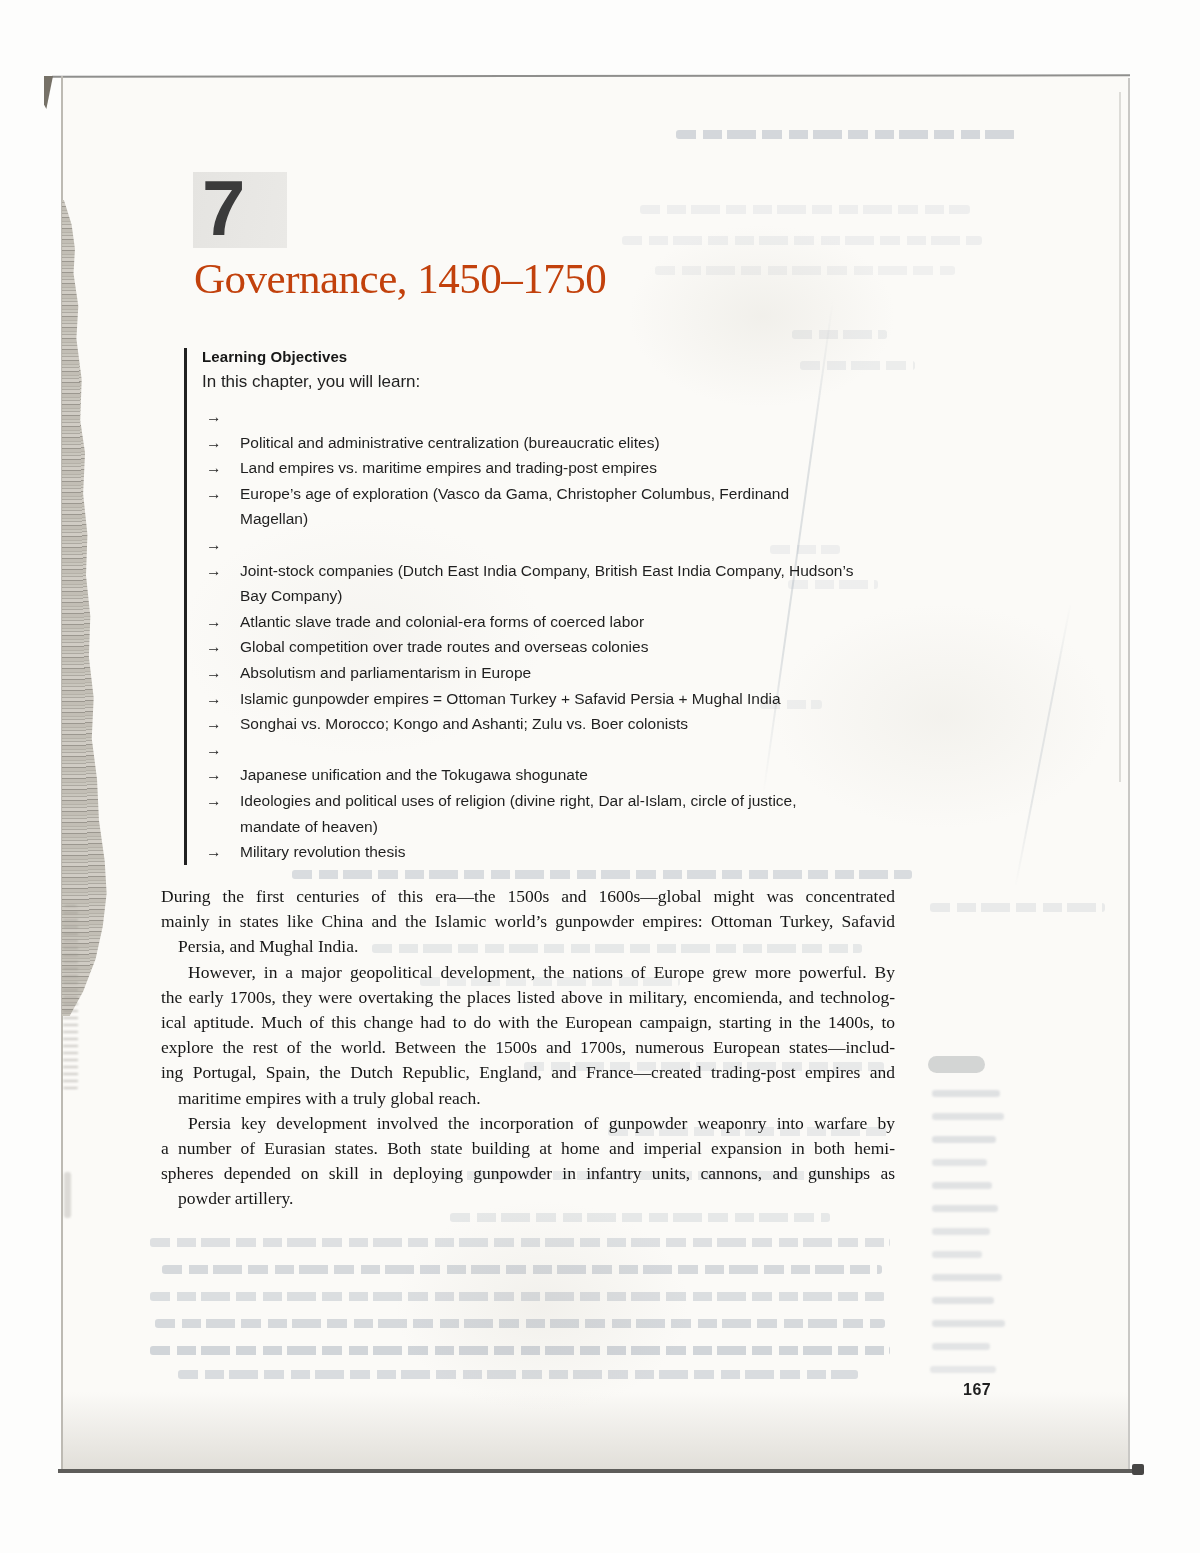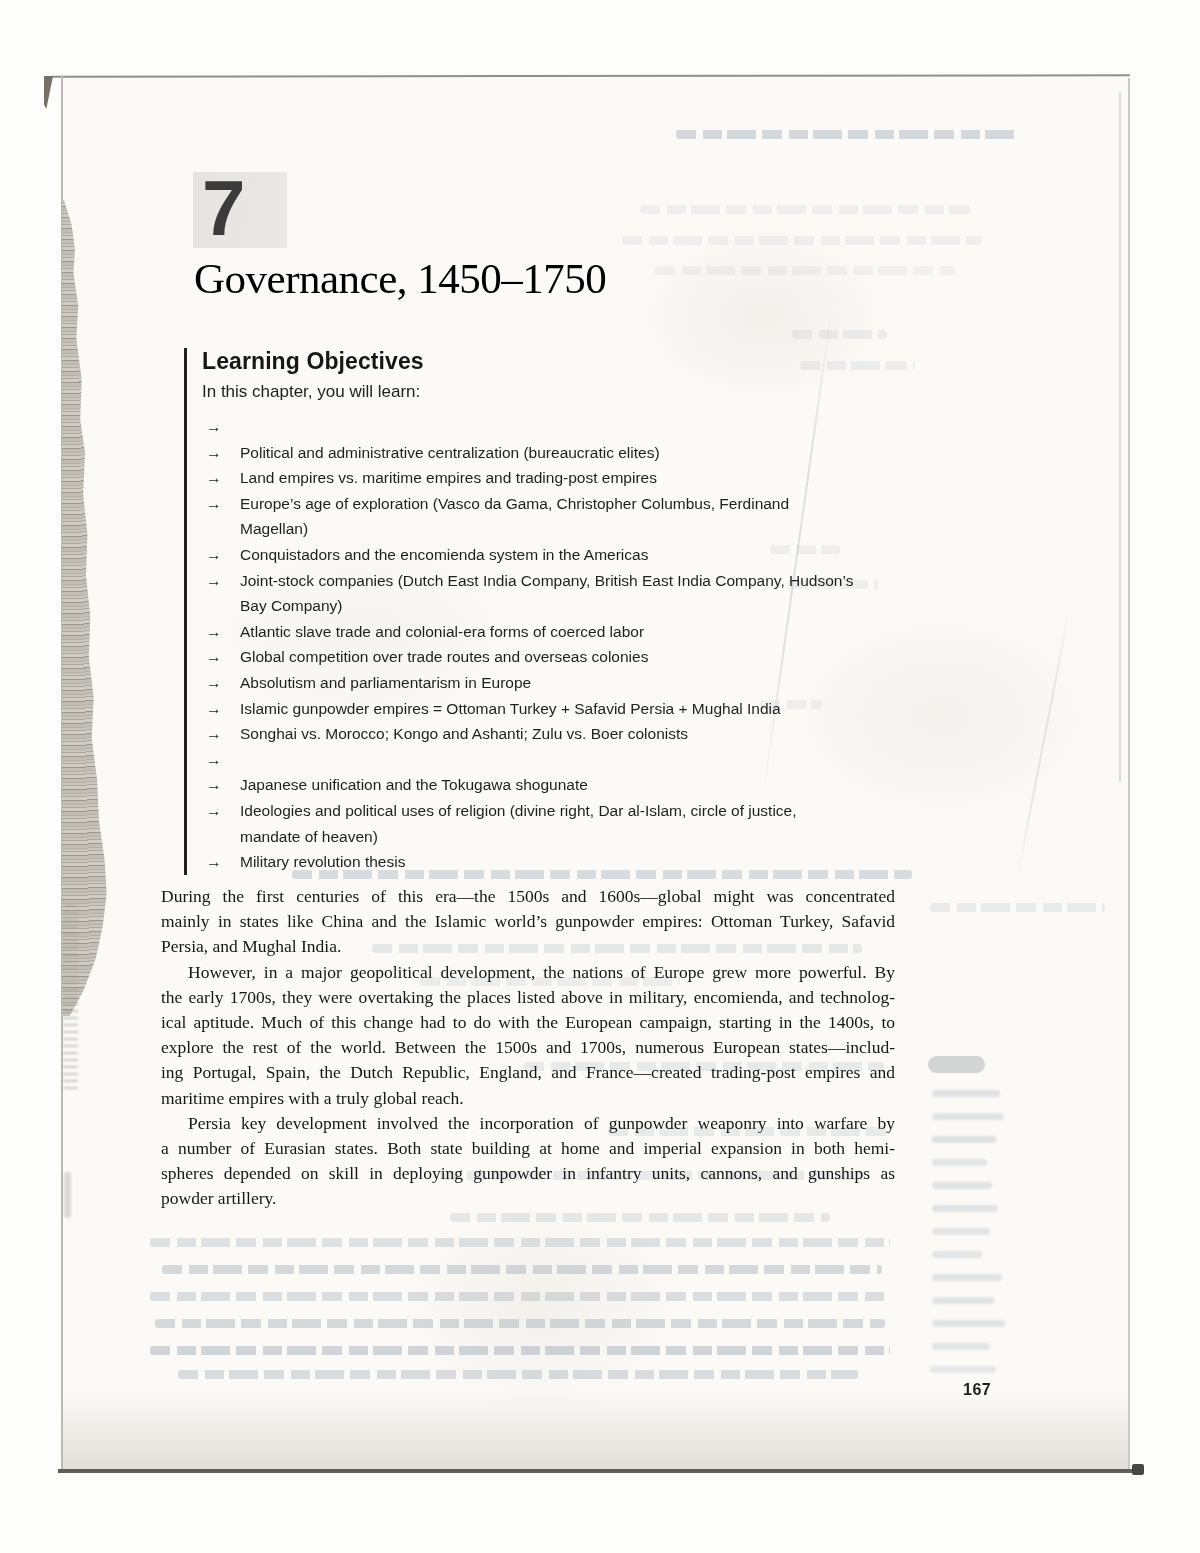--- a/index.html
+++ b/index.html
@@ -54,42 +54,42 @@
     background:linear-gradient(100deg,#e5e4e1,#eae9e6);
   }
   .chapter-num{
     display:block;padding-left:9px;margin-top:-4px;
     font-size:78px;line-height:80px;font-weight:700;color:#3b3b3b;
     font-family:"Liberation Sans","DejaVu Sans",sans-serif;
   }
   .chapter-title{
     position:absolute;left:194px;top:254px;margin:0;
     font-family:"Liberation Serif","DejaVu Serif",serif;
-    font-weight:400;font-size:43px;letter-spacing:-.5px;color:#000000;white-space:nowrap;
+    font-weight:400;font-size:43px;letter-spacing:-.5px;color:#c2410c;white-space:nowrap;
   }
 
   
   .lo{
     position:absolute;left:184px;top:348px;width:716px;
     border-left:3.5px solid #212121;padding-left:15px;color:#1e1e1e;
   }
-  .lo-heading{margin:0 0 7px 0;font-size:23px;font-weight:700;letter-spacing:.1px;color:#171717;}
+  .lo-heading{margin:0 0 7px 0;font-size:15px;font-weight:700;letter-spacing:.1px;color:#171717;}
   .lo-intro{margin:0 0 12px 0;font-size:17px;color:#222;}
   .lo-item{display:flex;font-size:15.5px;line-height:25.6px;color:#1f1f1f;}
   .lo-arrow{flex:0 0 34px;padding-left:4px;font-weight:700;color:#272727;}
   .lo-text{width:620px;}
 
   
   .body-text{
     position:absolute;left:161px;top:884px;width:734px;
     font-family:"Liberation Serif","DejaVu Serif",serif;
     font-size:17.5px;line-height:25.2px;color:#161616;
   }
   .bl{text-align:justify;text-align-last:justify;white-space:normal;}
-  .bl.end{text-align-last:left;}
+  .bl.end{text-align-last:left;margin-left:17px;}
   .bl.ind{text-indent:27px;}
 
   .pagenum{
     position:absolute;left:963px;top:1381px;
     font-size:16px;font-weight:700;letter-spacing:.5px;color:#1f1f1f;
   }
 
   
   .sm{
     position:absolute;height:9px;border-radius:3px;filter:blur(.7px);
@@ -189,21 +189,20 @@
       <div class="lo-item">
           <span class="lo-arrow">→</span>
           <span class="lo-text">Land empires vs. maritime empires and trading-post empires</span>
         </div>
       <div class="lo-item">
           <span class="lo-arrow">→</span>
           <span class="lo-text">Europe’s age of exploration (Vasco da Gama, Christopher Columbus, Ferdinand Magellan)</span>
         </div>
       <div class="lo-item">
           <span class="lo-arrow">→</span>
-          <span class="lo-text">Conquistadors and the encomienda system in the Americas</span>
         </div>
       <div class="lo-item">
           <span class="lo-arrow">→</span>
           <span class="lo-text">Joint-stock companies (Dutch East India Company, British East India Company, Hudson’s Bay Company)</span>
         </div>
       <div class="lo-item">
           <span class="lo-arrow">→</span>
           <span class="lo-text">Atlantic slave trade and colonial-era forms of coerced labor</span>
         </div>
       <div class="lo-item">

